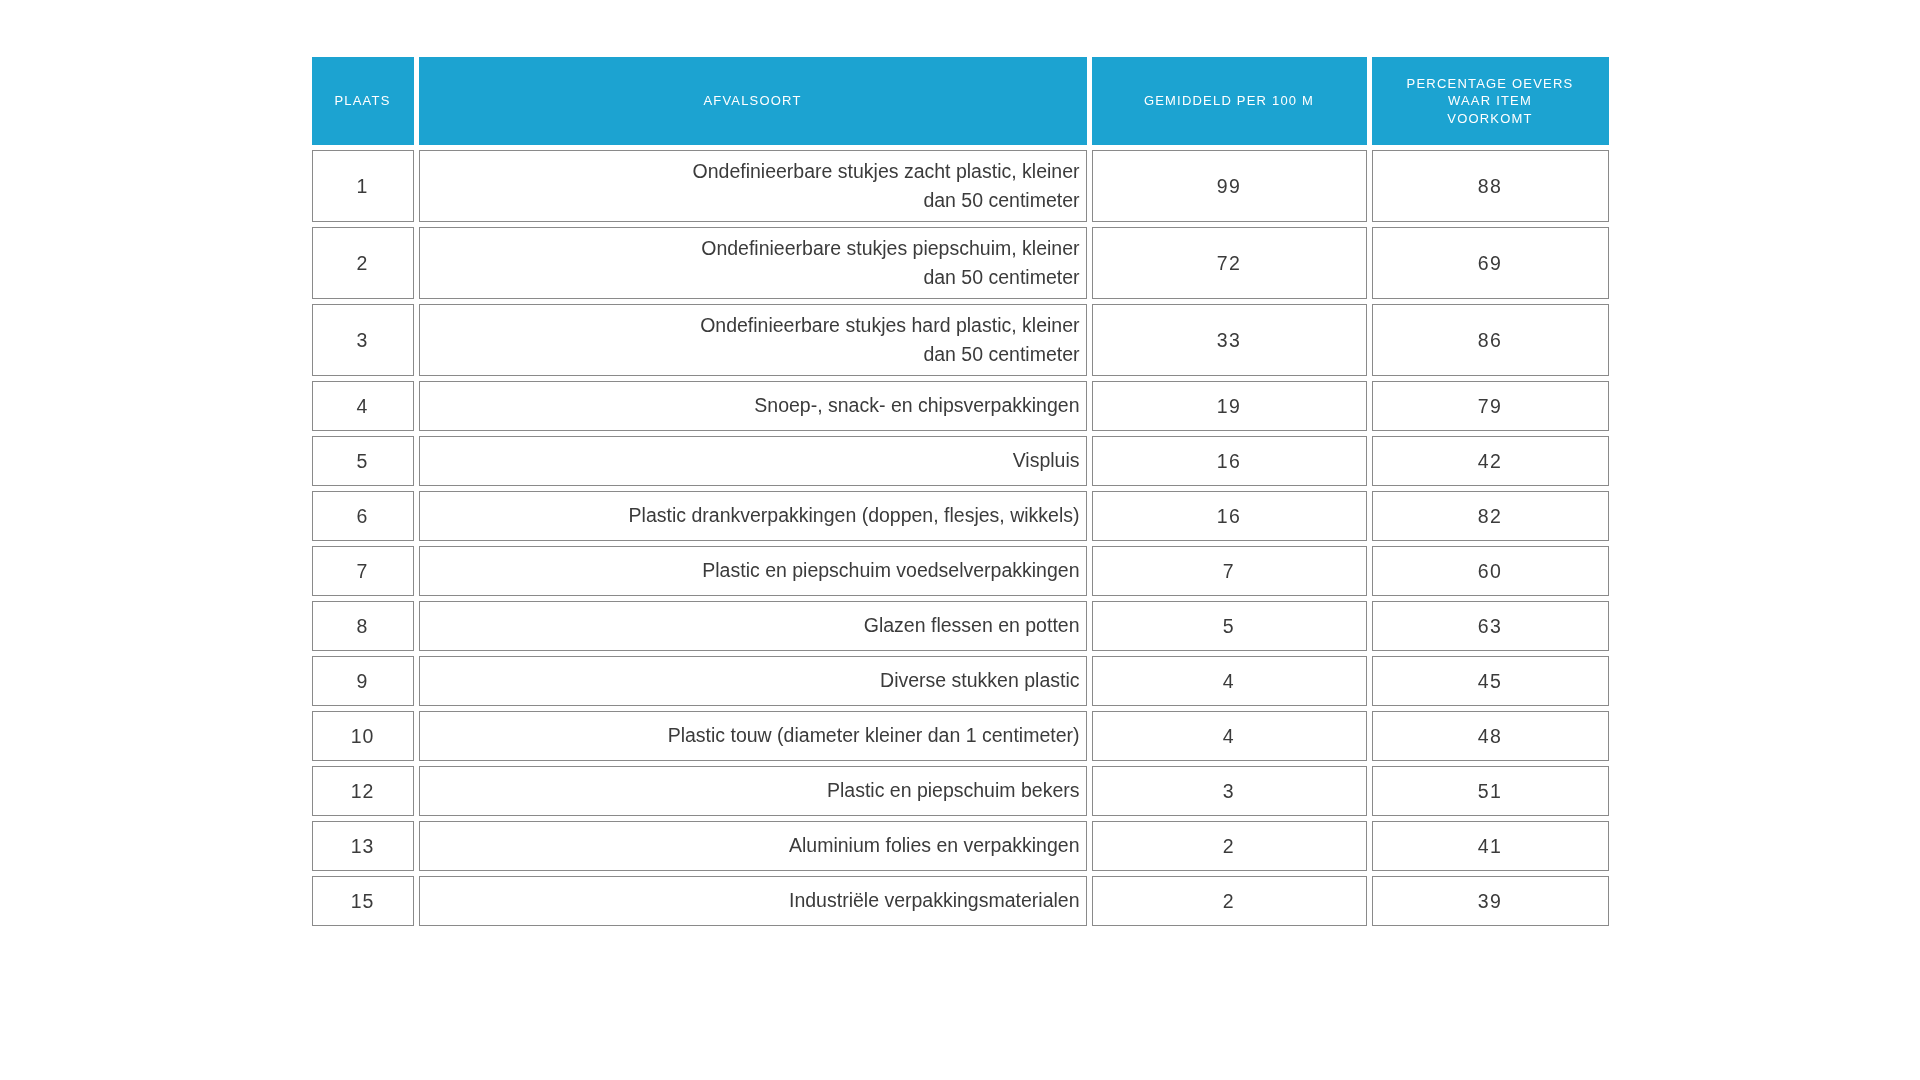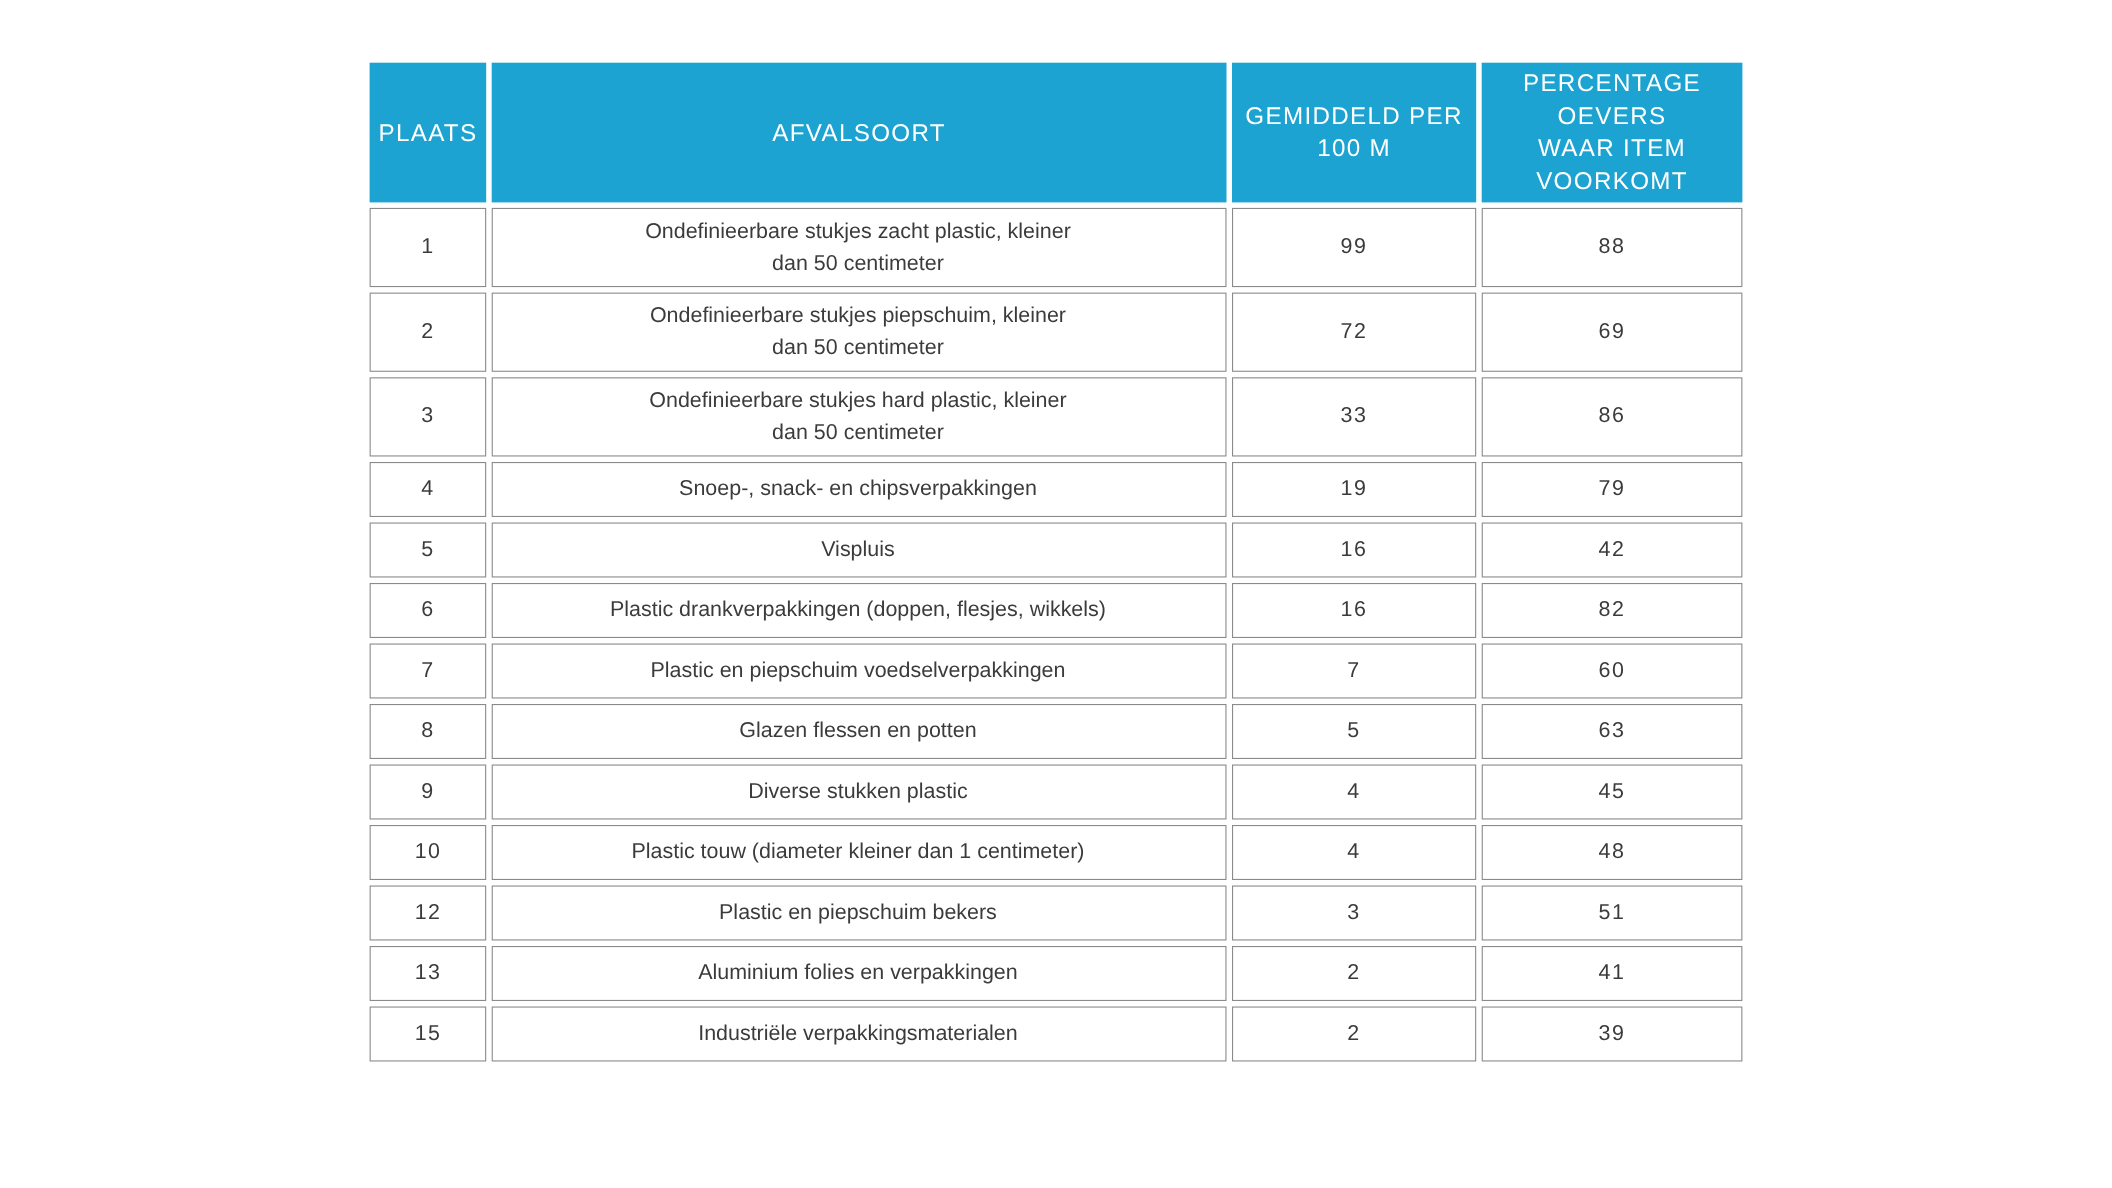--- a/index.html
+++ b/index.html
@@ -18,46 +18,46 @@
     justify-content: center;
   }
   table.ranking {
     border-collapse: separate;
     border-spacing: 5px;
   }
   th {
     background: var(--header-bg);
     color: #ffffff;
     font-weight: 400;
-    font-size: 22px;
+    font-size: 13px;
     letter-spacing: 1.2px;
     text-align: center;
     vertical-align: middle;
     height: 88px;
     padding: 4px 8px;
     white-space: pre-line;
     line-height: 1.35;
   }
   th.col-plaats     { width: 102px; }
   th.col-afval      { width: 668px; }
-  th.col-gemiddeld  { width: 222px; }
+  th.col-gemiddeld  { width: 275px; }
   th.col-percentage { width: 237px; }
   td {
     background: #ffffff;
     border: 1px solid var(--border-col);
     color: var(--text-col);
     font-size: 19.5px;
     vertical-align: middle;
     height: 50px;
     padding: 2px 6px;
   }
   tr.tall td { height: 72px; }
   td.plaats { text-align: center; letter-spacing: 1px; }
   td.afval  {
-    text-align: center;
+    text-align: right;
     padding-left: 4px;
     white-space: pre-line;
     line-height: 1.5;
   }
   td.num { text-align: center; letter-spacing: 1.5px; margin-left: 12px; }
 </style>
 </head>
 <body>
 
 <div class="table-wrap">

